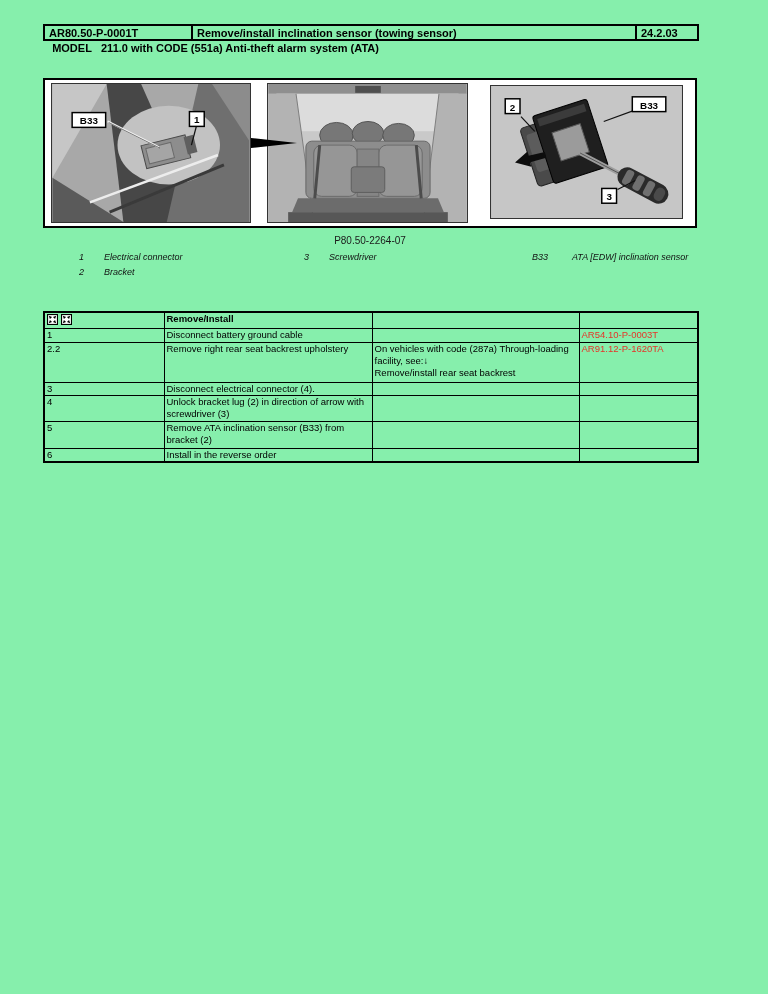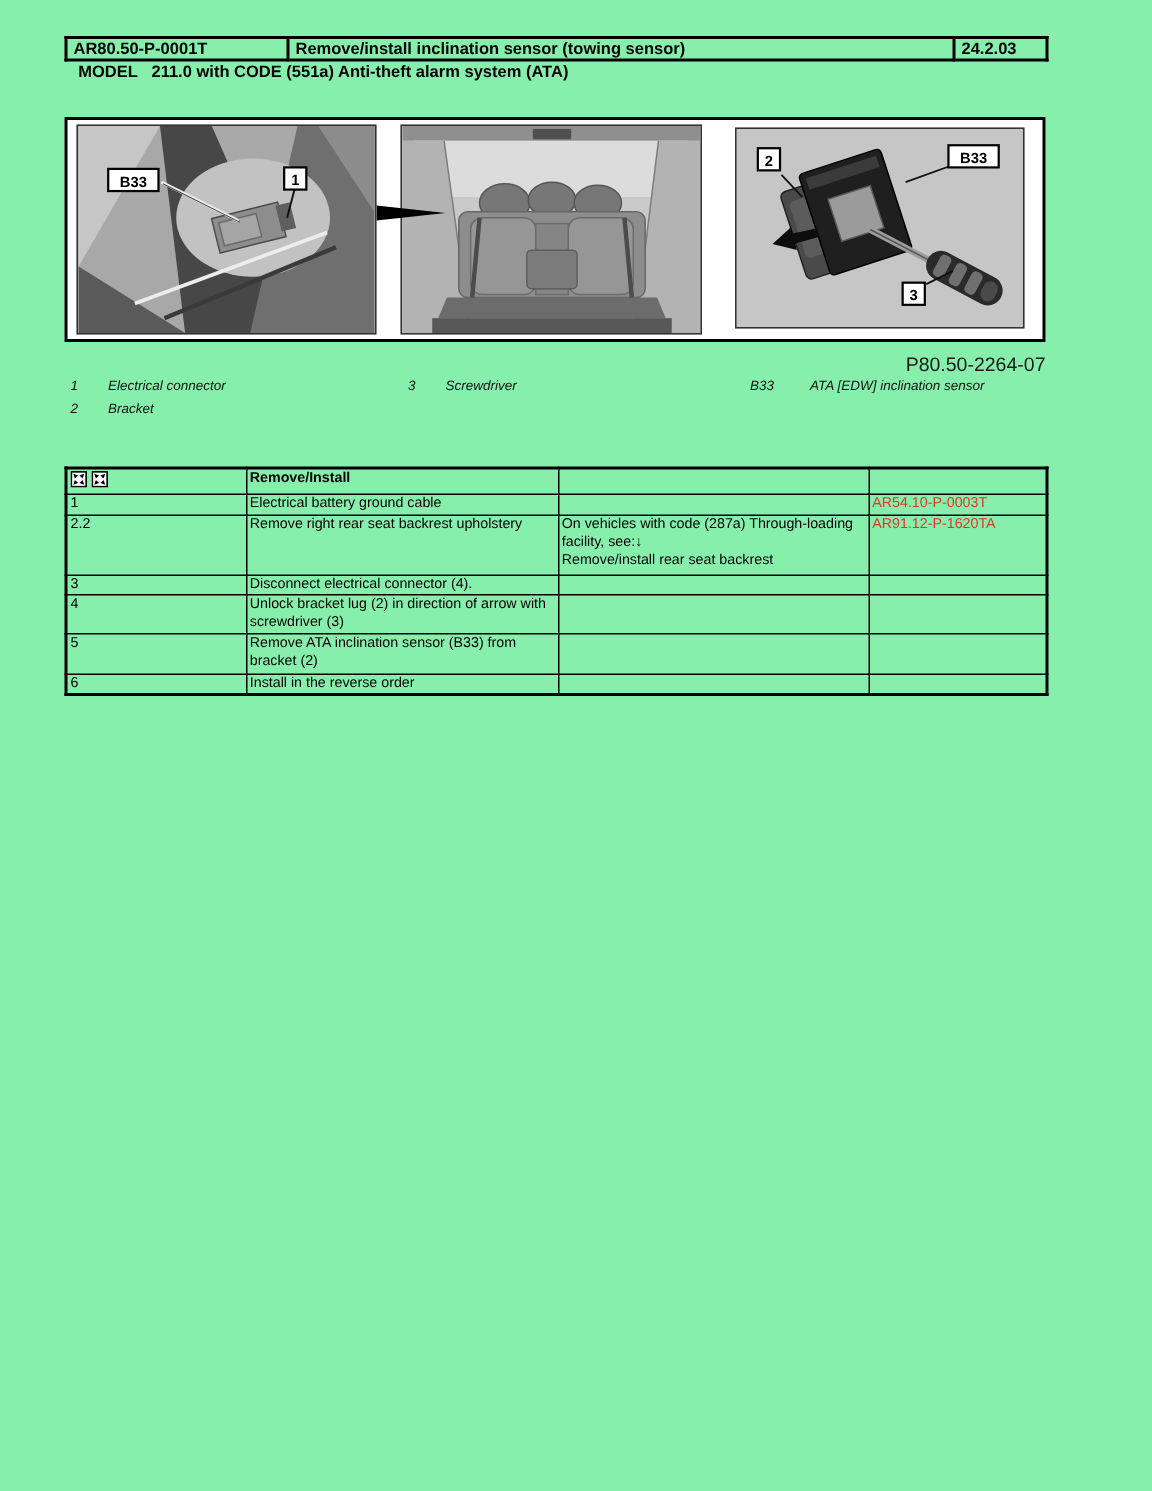--- a/index.html
+++ b/index.html
@@ -18,27 +18,27 @@
   
   .figure-frame{position:absolute;left:43px;top:78px;width:654px;height:150px;
     border:2px solid #000;background:#fff;box-sizing:border-box;}
   .fig{position:absolute;border:1px solid #333;box-sizing:border-box;overflow:hidden;background:#bbb;}
   .fig svg{display:block;}
   #fig1{left:6px;top:3px;width:200px;height:140px;}
   #fig2{left:222px;top:3px;width:201px;height:140px;}
   #fig3{left:445px;top:5px;width:193px;height:134px;}
   .callout{position:absolute;left:206px;top:55px;width:48px;height:12px;z-index:5;}
 
-  .fig-caption{position:absolute;left:43px;top:235px;width:654px;text-align:right;
-    font-size:13px;color:#1a1a1a;}
+  .fig-caption{position:absolute;left:43px;top:235px;width:654px;text-align:center;
+    font-size:10px;color:#1a1a1a;}
 
   
   .legend{position:absolute;left:43px;top:252px;width:654px;height:34px;
     font-size:9px;font-style:italic;color:#111;}
-  .legend-item{position:absolute;white-space:nowrap;}
+  .legend-item{position:absolute;white-space:nowrap;margin-left:32px;}
   .lkey{display:inline-block;width:25px;}
   .lkey-wide{display:inline-block;width:40px;}
 
   
   table.steps{position:absolute;left:43px;top:311px;width:654px;
     border-collapse:collapse;table-layout:fixed;font-size:9.5px;line-height:1.3;
     border:2px solid #000;}
   table.steps td{border:1px solid #000;vertical-align:top;padding:0 3px 0 2px;overflow:hidden;}
   table.steps td.bold{font-weight:bold;}
   tr.rh14{height:14px;padding-left:32px;} tr.rh13{height:13px;} tr.rh27{height:27px;}
@@ -211,21 +211,21 @@
             <polygon points="10,10 6.5,8.8 8.8,6.5" fill="#000"></polygon>
           </svg>
         </span>
       </td>
       <td class="bold">Remove/Install</td>
       <td></td>
       <td></td>
     </tr>
     <tr class="rh13">
       <td>1</td>
-      <td>Electrical battery ground cable</td>
+      <td>Disconnect battery ground cable</td>
       <td></td>
       <td class="ref">AR54.10-P-0003T</td>
     </tr>
     <tr class="rh40">
       <td>2.2</td>
       <td>Remove right rear seat backrest upholstery</td>
       <td>
         <div>On vehicles with code (287a) Through-loading facility, see:↓</div>
         <div>Remove/install rear seat backrest</div>
       </td>

